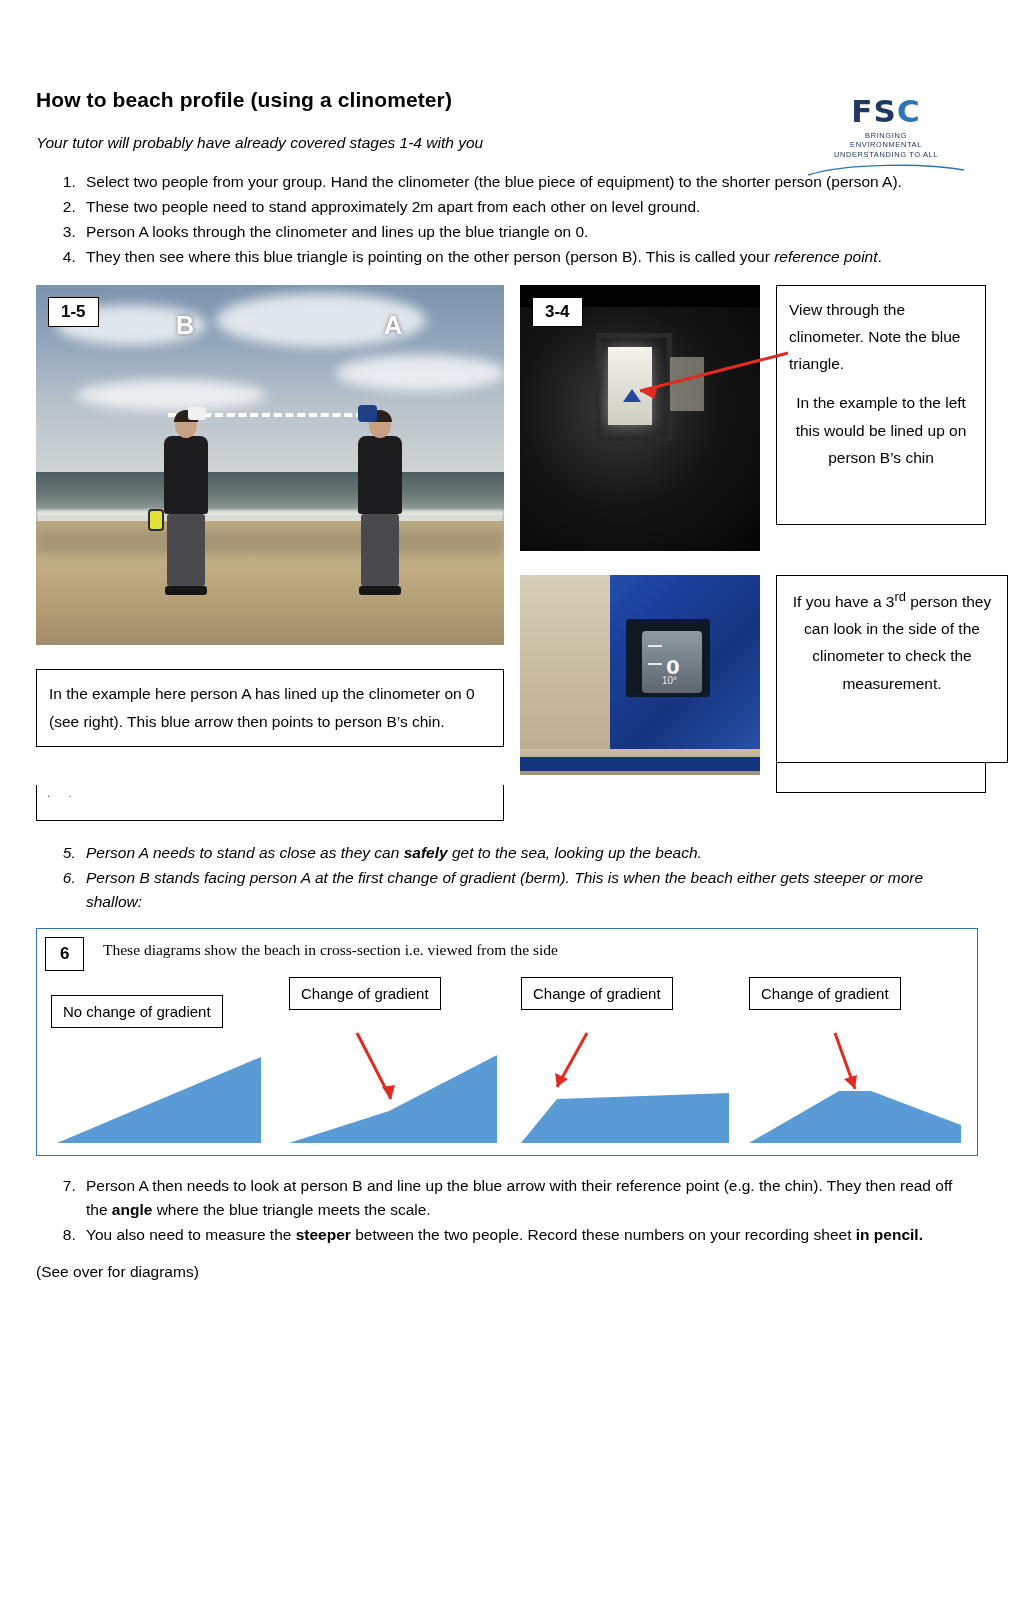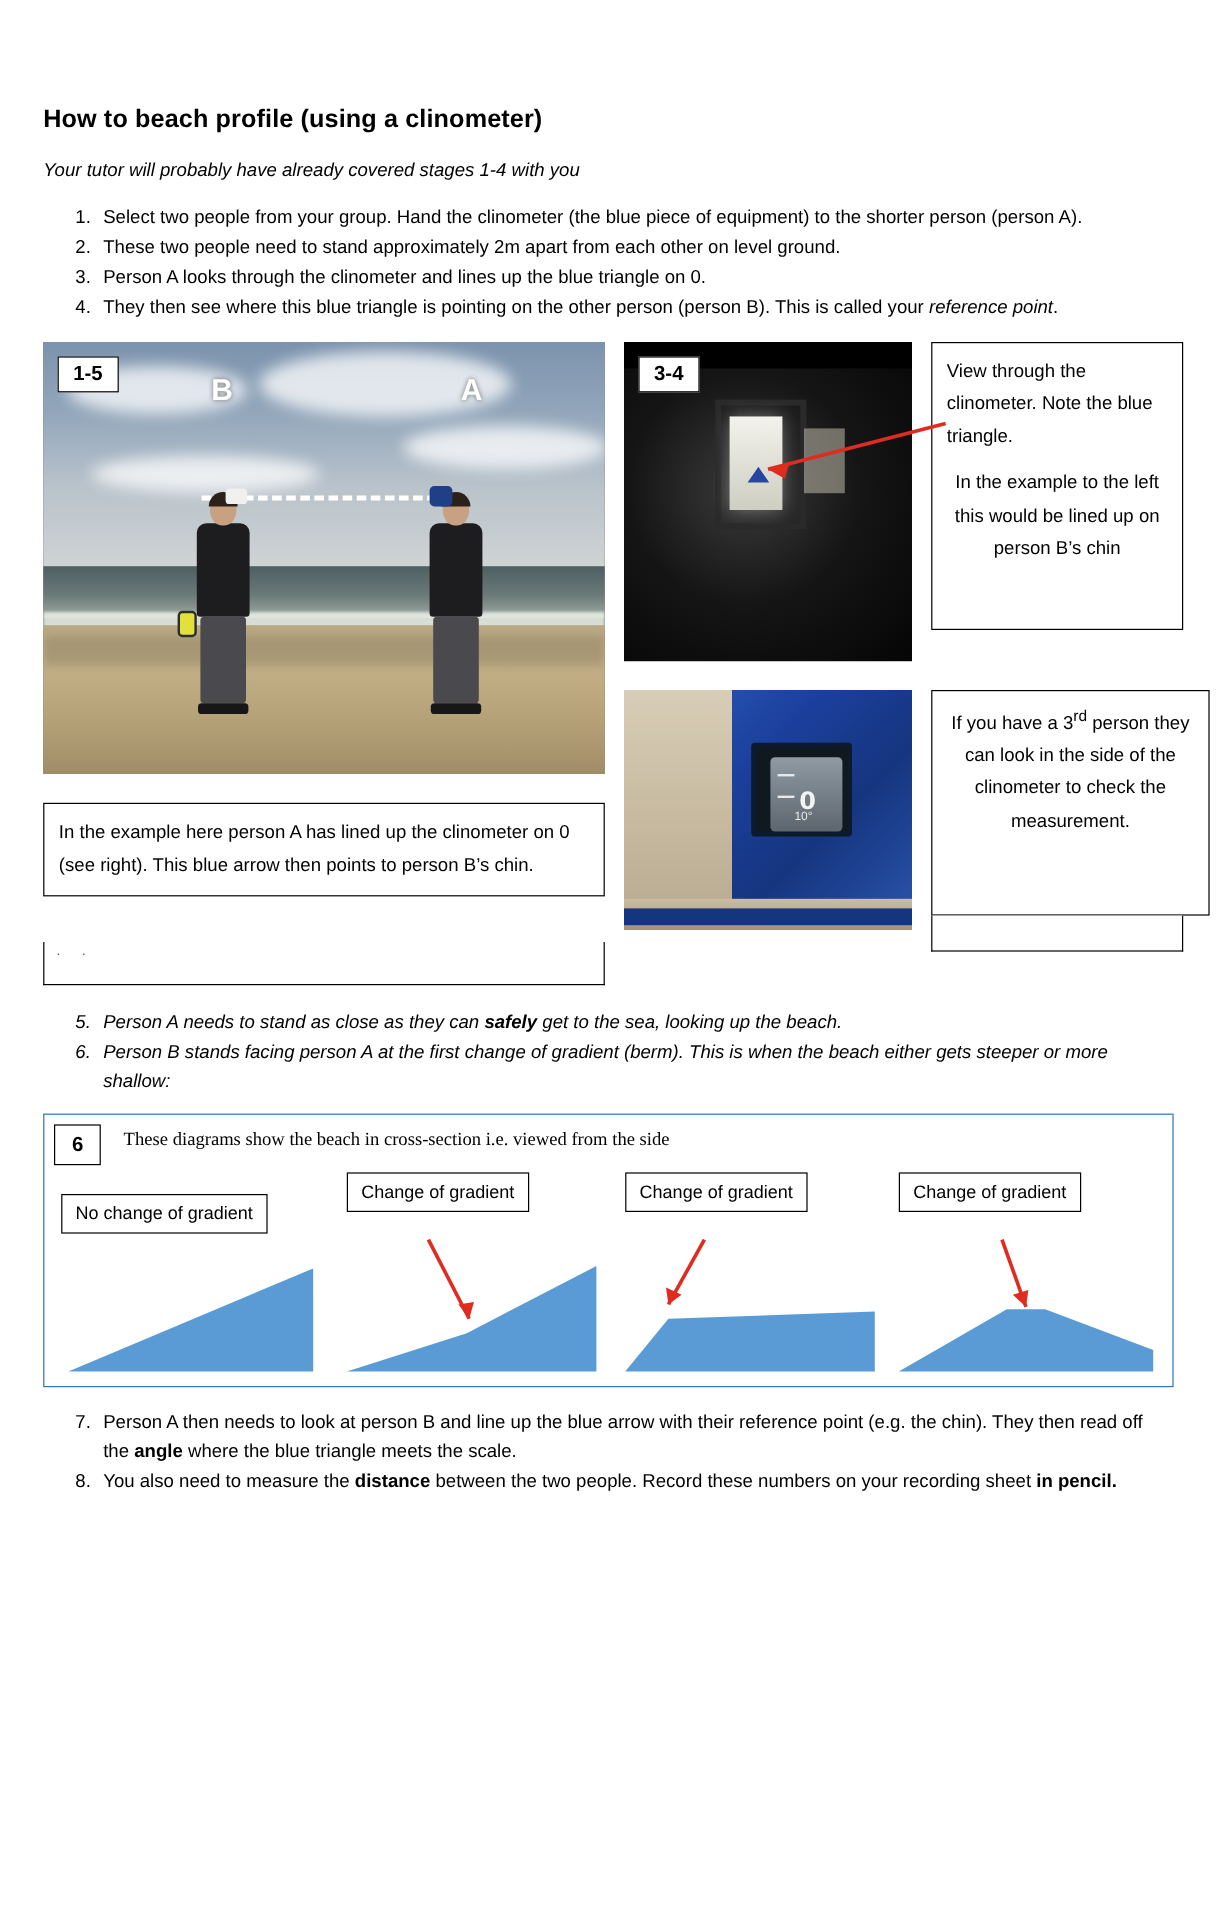--- a/index.html
+++ b/index.html
@@ -337,20 +337,31 @@
   .footer-note {
     margin-top: 16px;
     font-size: 15.5px;
   }
 </style>
 </head>
 <body>
 
 <div class="page">
 
+  <div class="logo-block">
+    <div class="logo-fsc">FS<span class="c">C</span></div>
+    <div class="logo-sub">
+      <div>Bringing</div>
+      <div>Environmental</div>
+      <div>Understanding To All</div>
+    </div>
+    <svg class="logo-swoosh" width="160" height="16" viewBox="0 0 160 16">
+      <path d="M2,14 C40,2 120,2 158,9" stroke="#2e74b5" stroke-width="1.4" fill="none"></path>
+    </svg>
+  </div>
 
   <h1 class="title">How to beach profile (using a clinometer)</h1>
   <p class="subtitle">Your tutor will probably have already covered stages 1-4 with you</p>
 
   <ol class="steps">
     <li>Select two people from your group. Hand the clinometer (the blue piece of equipment) to the shorter person (person A).</li>
     <li>These two people need to stand approximately 2m apart from each other on level ground.</li>
     <li>Person A looks through the clinometer and lines up the blue triangle on 0.</li>
     <li>They then see where this blue triangle is pointing on the other person (person B).
       This is called your <span class="italic">reference point</span>.</li>
@@ -475,17 +486,18 @@
 
     <svg class="shape-svg" style="left:706px; top:96px;" width="224" height="124" viewBox="0 0 224 124">
       <line x1="92" y1="8" x2="112" y2="64" stroke="#e02b20" stroke-width="3"></line>
       <polygon points="112,64 101,54 114,50" fill="#e02b20"></polygon>
       <polygon points="6,118 218,118 218,100 128,66 96,66" fill="#5b9bd5"></polygon>
     </svg>
   </div>
 
   <ol class="steps" start="7">
     <li>Person A then needs to look at person B and line up the blue arrow with their reference point (e.g. the chin). They then read off the <b>angle</b> where the blue triangle meets the scale.</li>
-    <li>You also need to measure the <b>distance</b> between the two people. Record these numbers on your recording sheet <b>in pencil.</b></li>
+    <li>You also need to measure the <b>steeper</b> between the two people. Record these numbers on your recording sheet <b>in pencil.</b></li>
   </ol>
 
+  <p class="footer-note">(See over for diagrams)</p>
 
 </div>
 
 </body></html>

